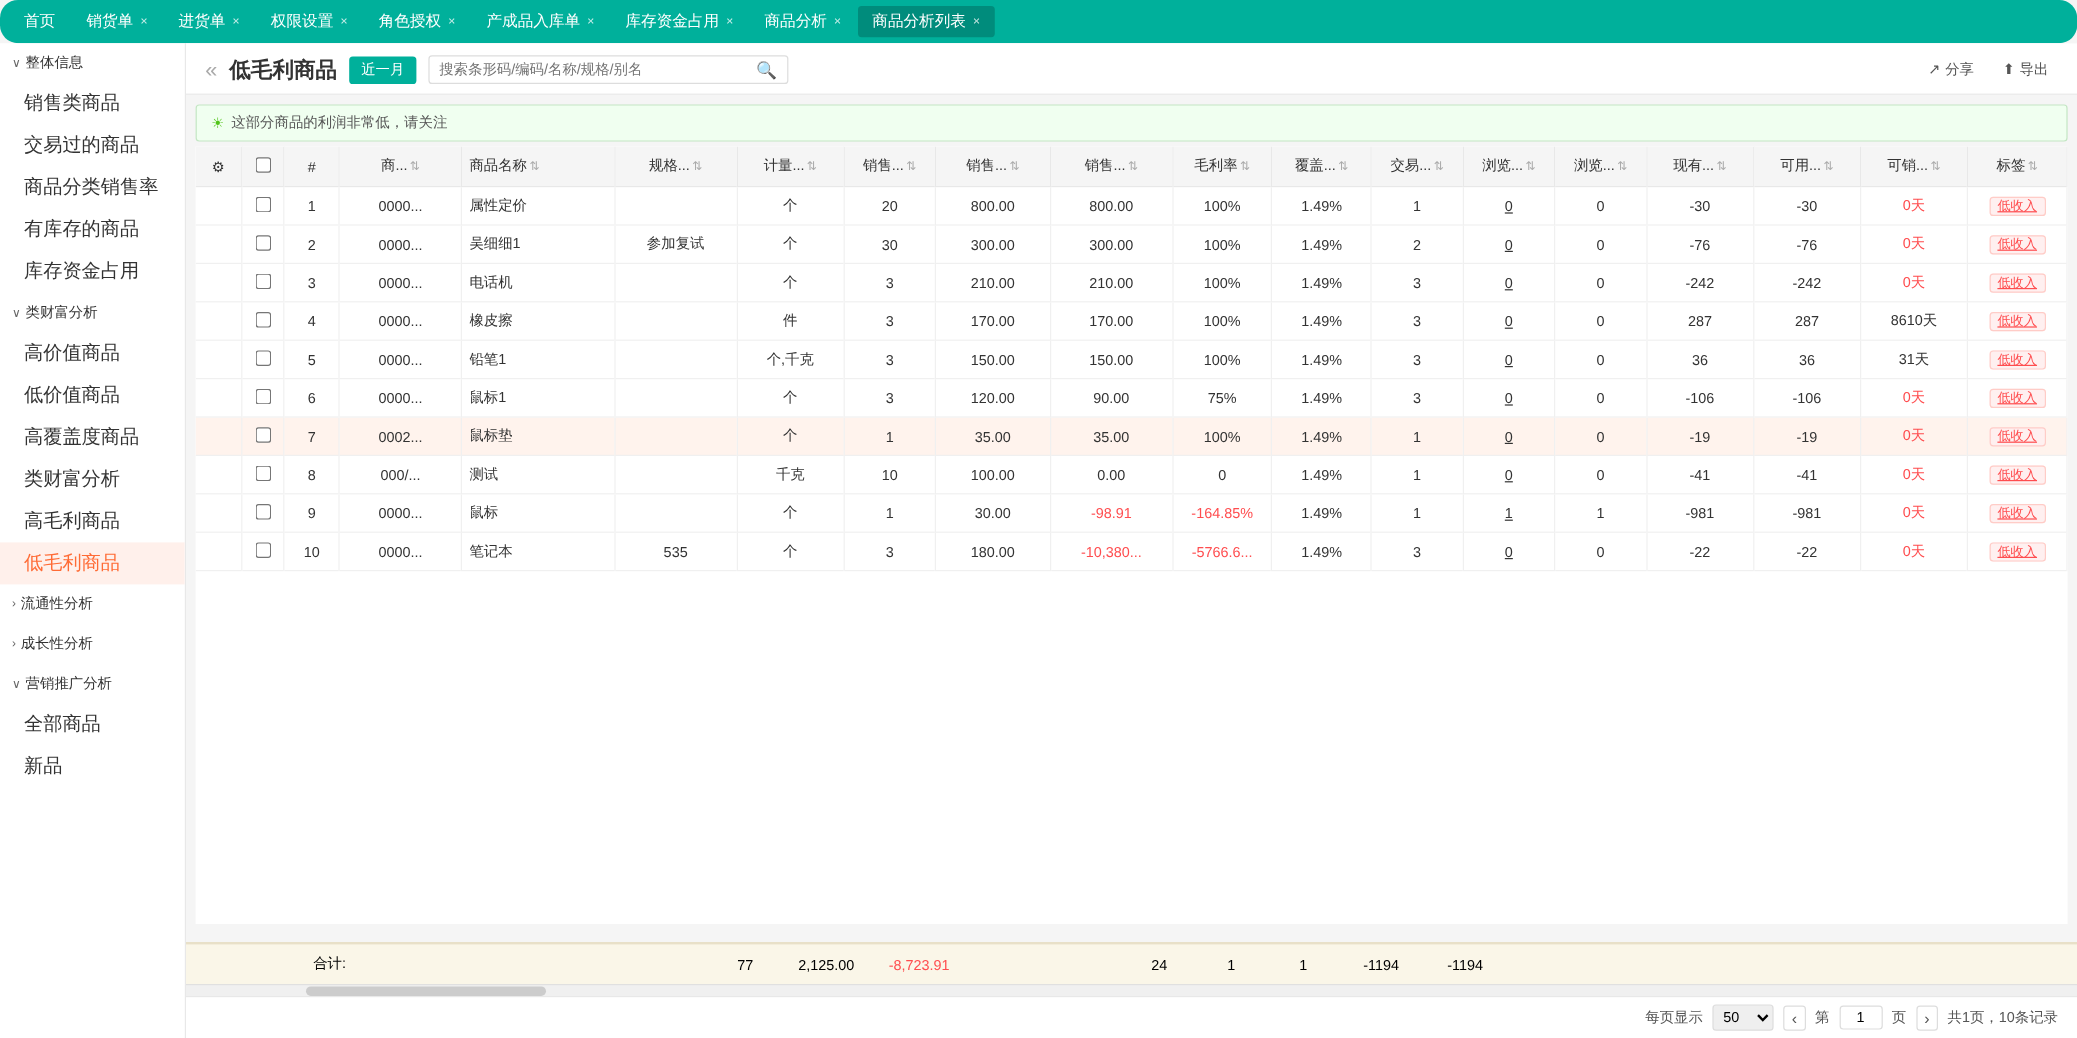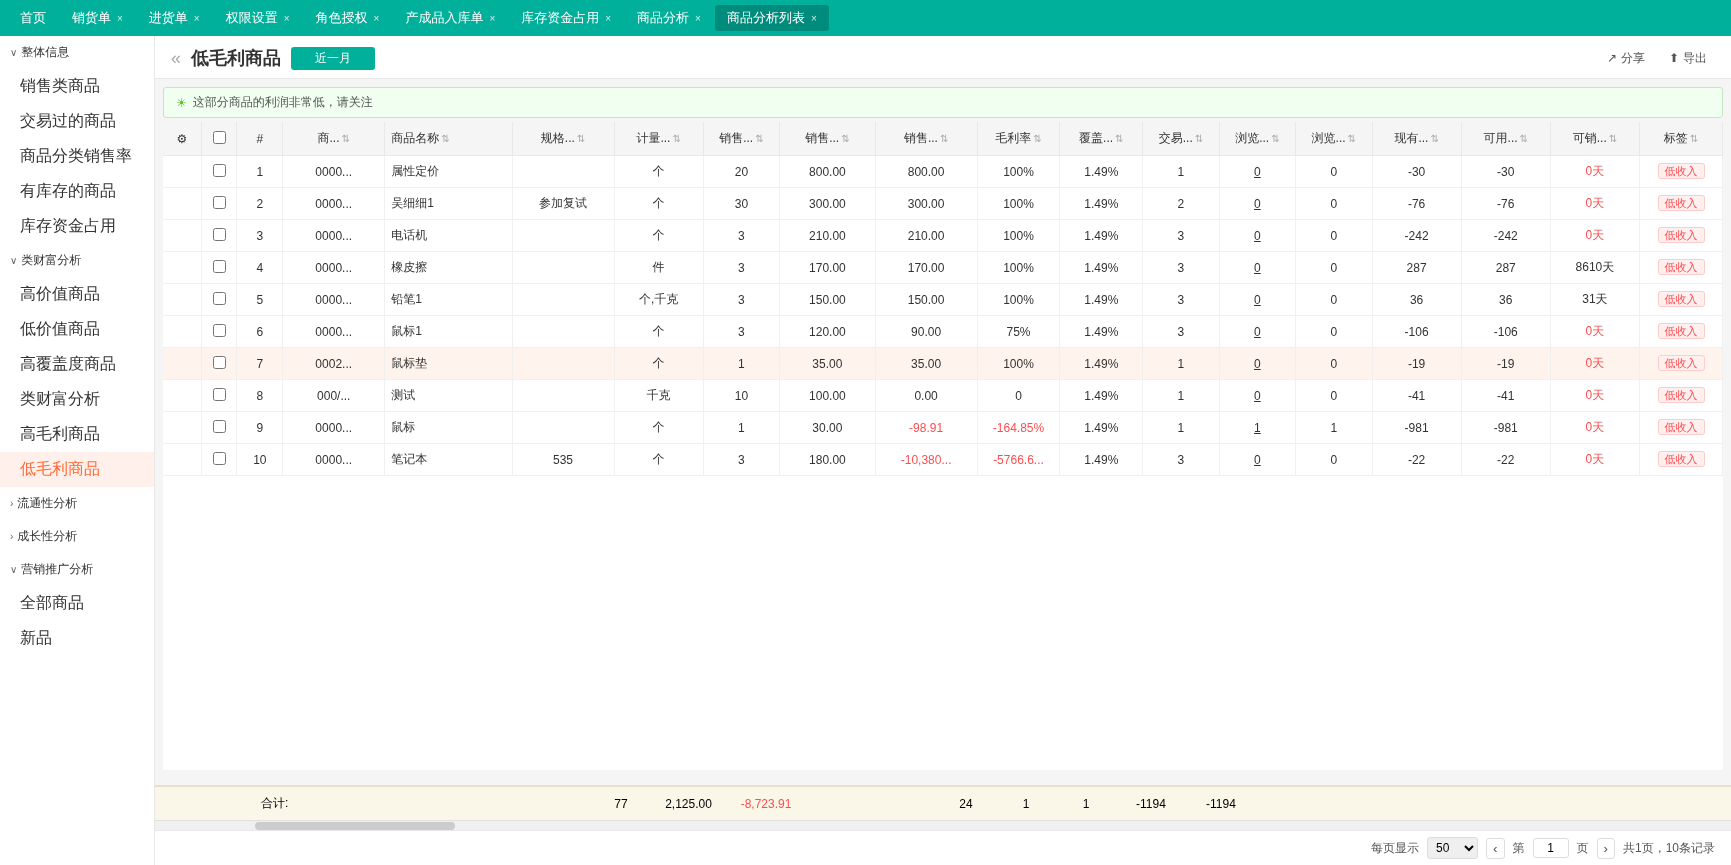--- a/index.html
+++ b/index.html
@@ -6,20 +6,21 @@
     body { font-family: 'Microsoft YaHei', Arial, sans-serif; font-size: 12px; background: #f5f5f5; overflow: hidden; width: 1731px; height: 865px; }
 
     
     .top-nav {
       background: #00b09b;
       display: flex;
       align-items: center;
       height: 36px;
       padding: 0 8px;
       gap: 2px;
+      border-radius: 15px;
     }
     .nav-item {
       color: #fff;
       padding: 4px 12px;
       cursor: pointer;
       font-size: 13px;
       border-radius: 3px;
       white-space: nowrap;
       display: flex;
       align-items: center;
@@ -81,21 +82,21 @@
     .page-title {
       font-size: 18px;
       font-weight: bold;
       color: #333;
     }
     .filter-btn {
       background: #00b09b;
       color: #fff;
       border: none;
       border-radius: 3px;
-      padding: 3px 24px;
+      padding: 3px 10px;
       font-size: 12px;
       cursor: pointer;
     }
     .search-box {
       display: flex;
       align-items: center;
       border: 1px solid #ddd;
       border-radius: 3px;
       padding: 3px 8px;
       gap: 4px;
@@ -180,20 +181,21 @@
       border-right: 1px solid #f0f0f0;
       white-space: nowrap;
     }
     .tag-low-income {
       background: #fff0f0;
       color: #ff4d4f;
       border: 1px solid #ffccc7;
       border-radius: 3px;
       padding: 1px 6px;
       font-size: 11px;
+      text-decoration: underline;
     }
     .text-red { color: #ff4d4f; }
     .underline-link { text-decoration: underline; cursor: pointer; color: #333; }
 
     
     .total-row {
       background: #faf6e8;
       border-top: 2px solid #e8e0c8;
       display: flex;
       align-items: center;
@@ -366,20 +368,24 @@
   </div>
 
   <div class="content-area">
 
     <div class="page-header">
       <div style="display:flex;align-items:center;gap:6px;">
         <span style="color:#aaa;font-size:18px;cursor:pointer;">«</span>
       </div>
       <span class="page-title">低毛利商品</span>
       <button class="filter-btn">近一月</button>
+      <div class="search-box">
+        <input type="text" placeholder="搜索条形码/编码/名称/规格/别名" style="">
+        <span style="color:#aaa;font-size:14px;">🔍</span>
+      </div>
       <div class="header-actions">
         <div class="action-btn">
           <span>↗</span>
           <span>分享</span>
         </div>
         <div class="action-btn">
           <span>⬆</span>
           <span>导出</span>
         </div>
       </div>

